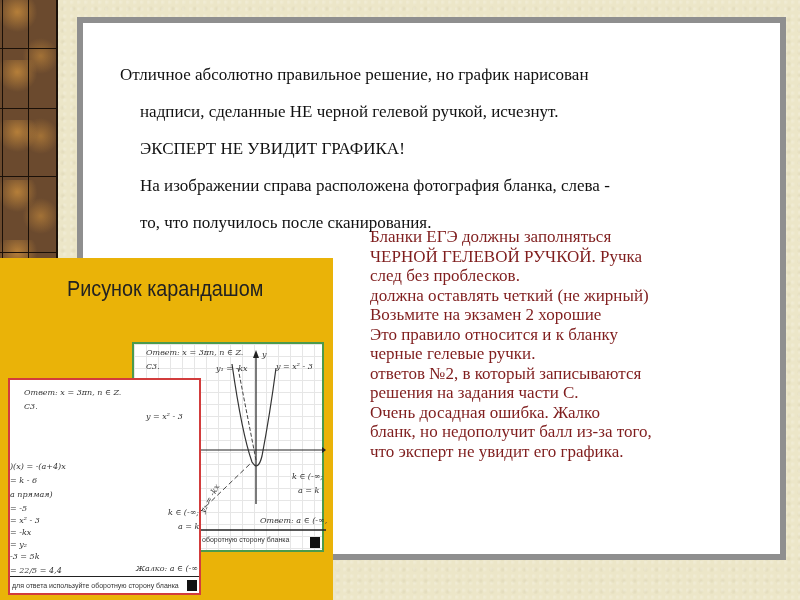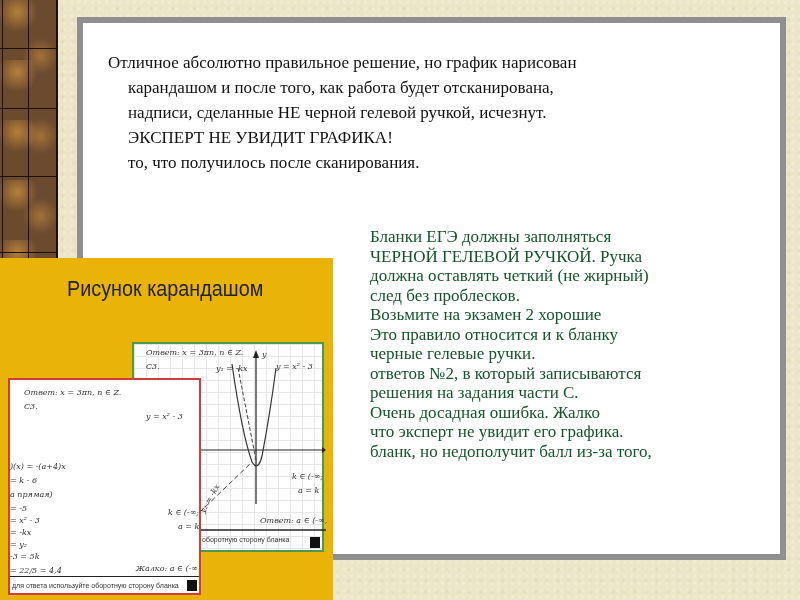--- a/index.html
+++ b/index.html
@@ -26,25 +26,25 @@
   .left-strip .hline { position:absolute; left:0; right:0; height:1px; background:#1a1008; }
   .left-strip .edge { position:absolute; top:0; bottom:0; left:2px; width:1px; background:#1a1008; }
   .panel {
     position:absolute; left:77px; top:17px; width:709px; height:543px;
     background:#ffffff; border:6px solid #8f8f8f; box-sizing:border-box;
   }
   .intro {
     position:absolute; left:104px; top:48px; width:640px;
     font-size:17px; line-height:21px; color:#111;
   }
-  .intro p { margin:4px; }
+  .intro p { margin:16px; }
   .intro .indent { padding-left:20px; }
   .side {
     position:absolute; left:370px; top:227px; width:380px;
-    font-size:17px; line-height:19.5px; color:#14532d;
+    font-size:17px; line-height:19.5px; color:#7f1d1d;
   }
   .side p { margin:0; }
   .inset {
     position:absolute; left:0; top:258px; width:333px; height:342px;
     background:#eab308;
   }
   .inset-title {
     position:absolute; left:67px; top:18px;
     font-family:"Liberation Sans", sans-serif; font-size:22px; color:#222;
     transform:scaleX(0.9); transform-origin:left;
@@ -77,39 +77,39 @@
   <div class="hline" style="top:48px"></div>
   <div class="hline" style="top:108px"></div>
   <div class="hline" style="top:176px"></div>
   <div class="hline" style="top:252px"></div>
 </div>
 
 <div class="panel"></div>
 
 <div class="intro">
   <p>Отличное абсолютно правильное решение, но график нарисован</p>
-  <p class="indent">карандашом и после того, как работа будет отсканирована,</p>
   <p class="indent">надписи, сделанные НЕ черной гелевой ручкой, исчезнут.</p>
   <p class="indent">ЭКСПЕРТ НЕ УВИДИТ ГРАФИКА!</p>
+  <p class="indent">На изображении справа расположена фотография бланка, слева -</p>
   <p class="indent">то, что получилось после сканирования.</p>
 </div>
 
 <div class="side">
   <p>Бланки  ЕГЭ должны заполняться</p>
   <p>ЧЕРНОЙ ГЕЛЕВОЙ РУЧКОЙ. Ручка</p>
+  <p>след без проблесков.</p>
   <p>должна оставлять четкий (не жирный)</p>
-  <p>след без проблесков.</p>
   <p>Возьмите на экзамен 2 хорошие</p>
   <p>Это правило относится и к бланку</p>
   <p>черные гелевые ручки.</p>
   <p>ответов №2, в который записываются</p>
   <p>решения на задания части С.</p>
   <p>Очень досадная ошибка. Жалко</p>
+  <p>бланк, но недополучит балл из-за того,</p>
   <p>что эксперт не увидит его графика.</p>
-  <p>бланк, но недополучит балл из-за того,</p>
 </div>
 
 <div class="inset">
   <div class="inset-title">Рисунок карандашом</div>
 
   <div class="form-green">
     <svg width="192" height="210">
       <line x1="0" y1="106" x2="188" y2="106" stroke="#222" stroke-width="1.2"></line>
       <polygon points="188,103 192,106 188,109" fill="#222"></polygon>
       <line x1="122" y1="160" x2="122" y2="10" stroke="#222" stroke-width="1.2"></line>

